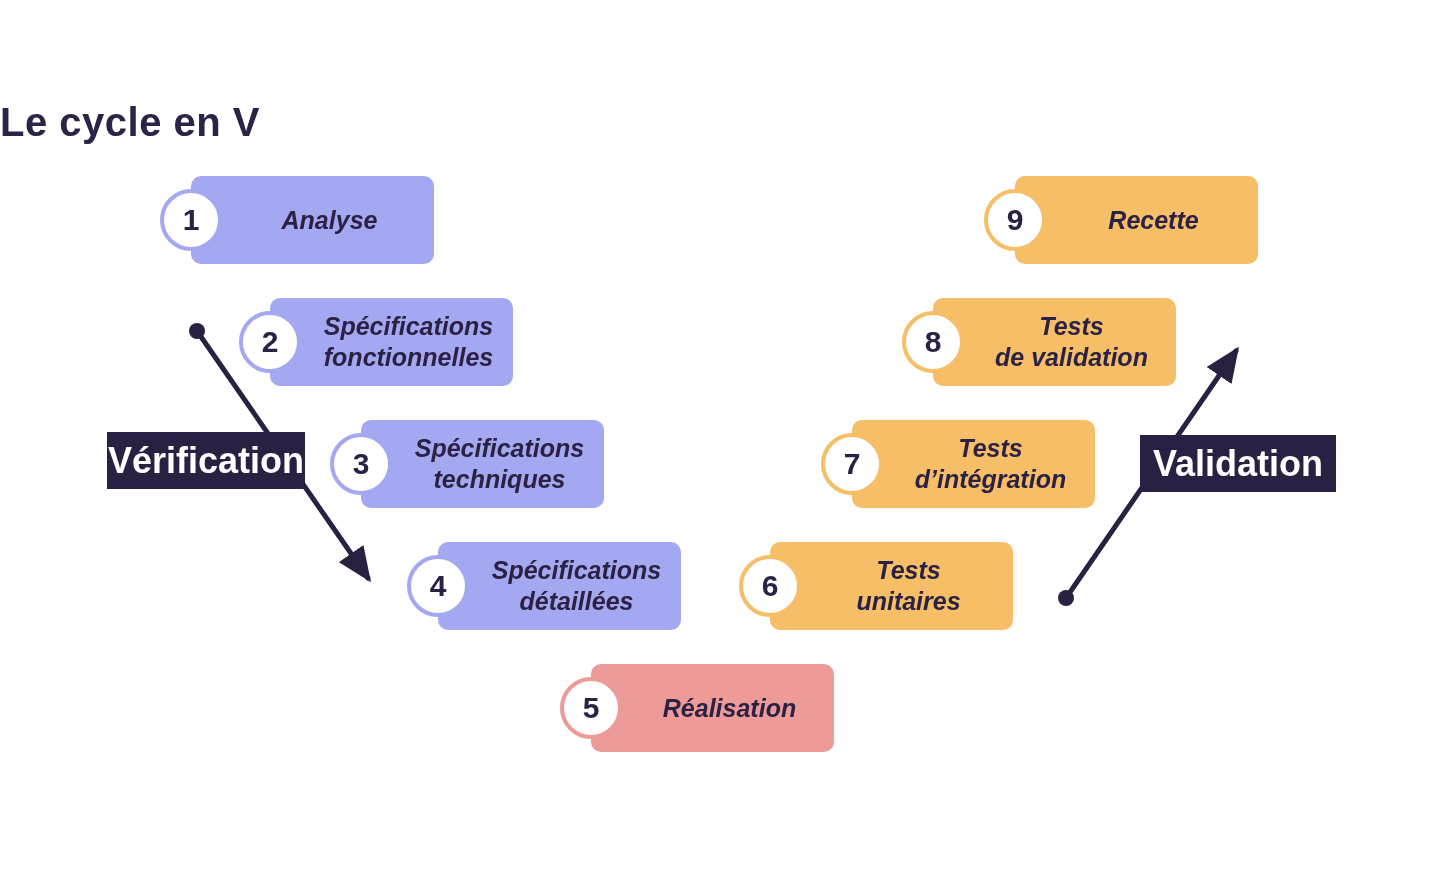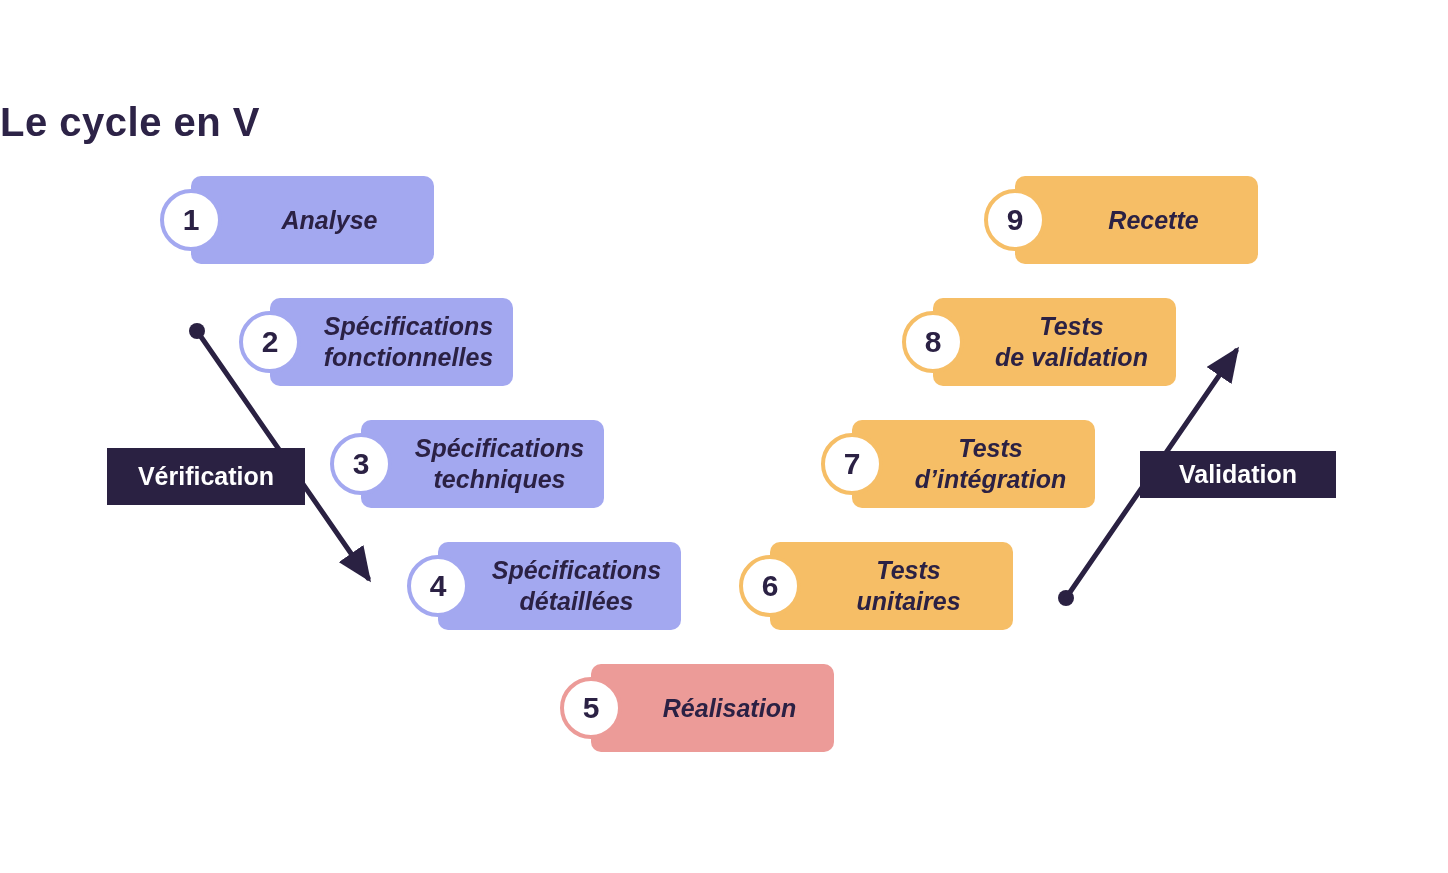--- a/index.html
+++ b/index.html
@@ -73,30 +73,29 @@
   .num {
     font-size: 30px;
     font-weight: 700;
     color: var(--text, #2b2144);
   }
 
   .annotation {
     position: absolute;
     background: var(--dark, #2a2142);
     color: var(--label-text, #ffffff);
-    font-size: 25px;
+    font-size: 36px;
     font-weight: 700;
     display: flex;
     align-items: center;
     justify-content: center;
     z-index: 3;
-    margin-top: 16px;
   }
   .verification { left: 107px;  top: 432px; width: 198px; height: 57px; }
-  .validation   { left: 1140px; top: 435px; width: 196px; height: 47px; }
+  .validation   { left: 1140px; top: 435px; width: 196px; height: 57px; }
 
   svg.arrows {
     position: absolute;
     left: 0;
     top: 0;
     z-index: 1;
   }
   svg .stroke { stroke: var(--dark, #2a2142); stroke-width: 5; stroke-linecap: round; }
   svg .fill   { fill: var(--dark, #2a2142); }
 </style>

